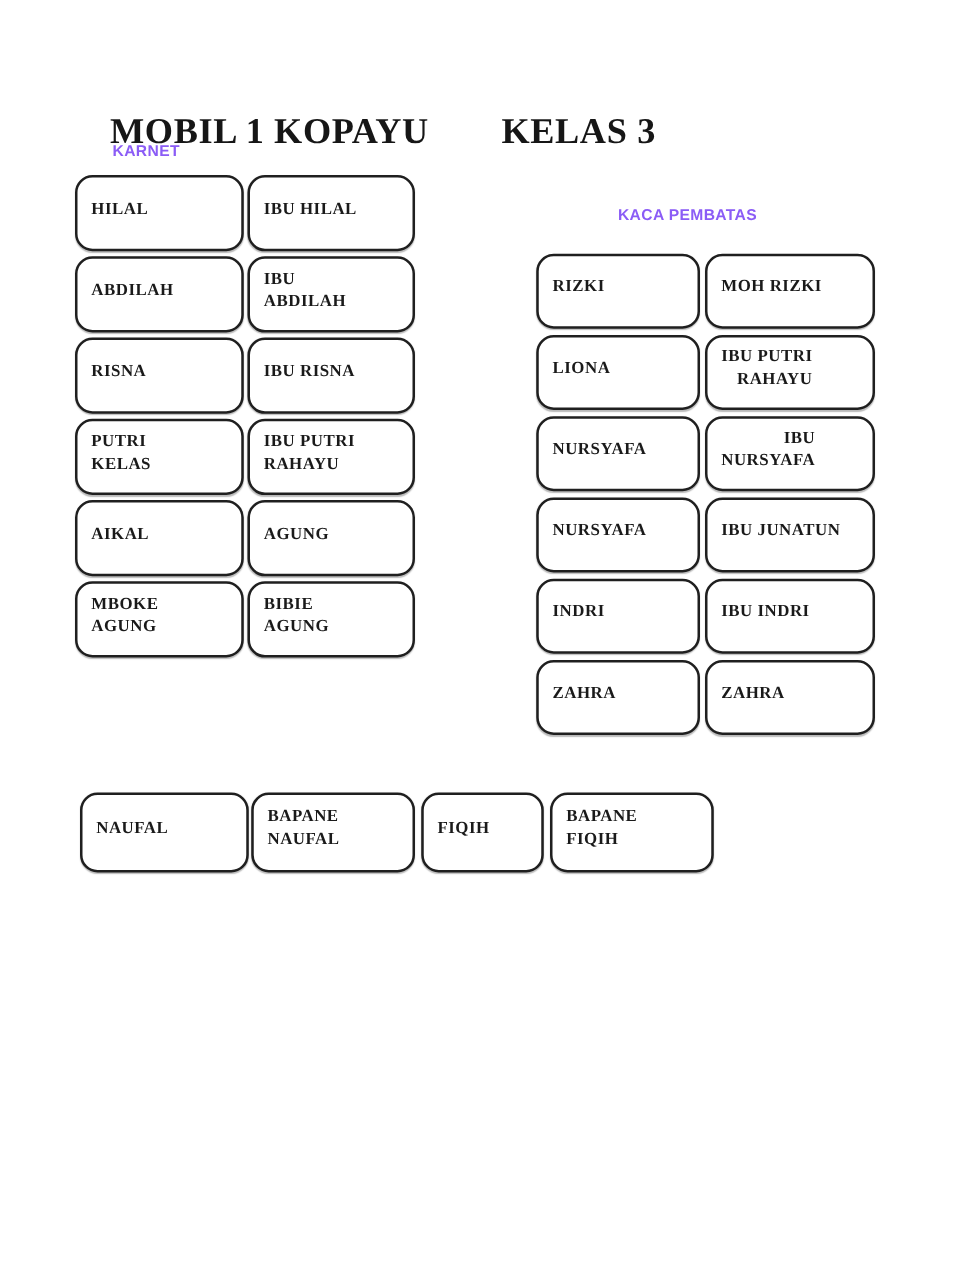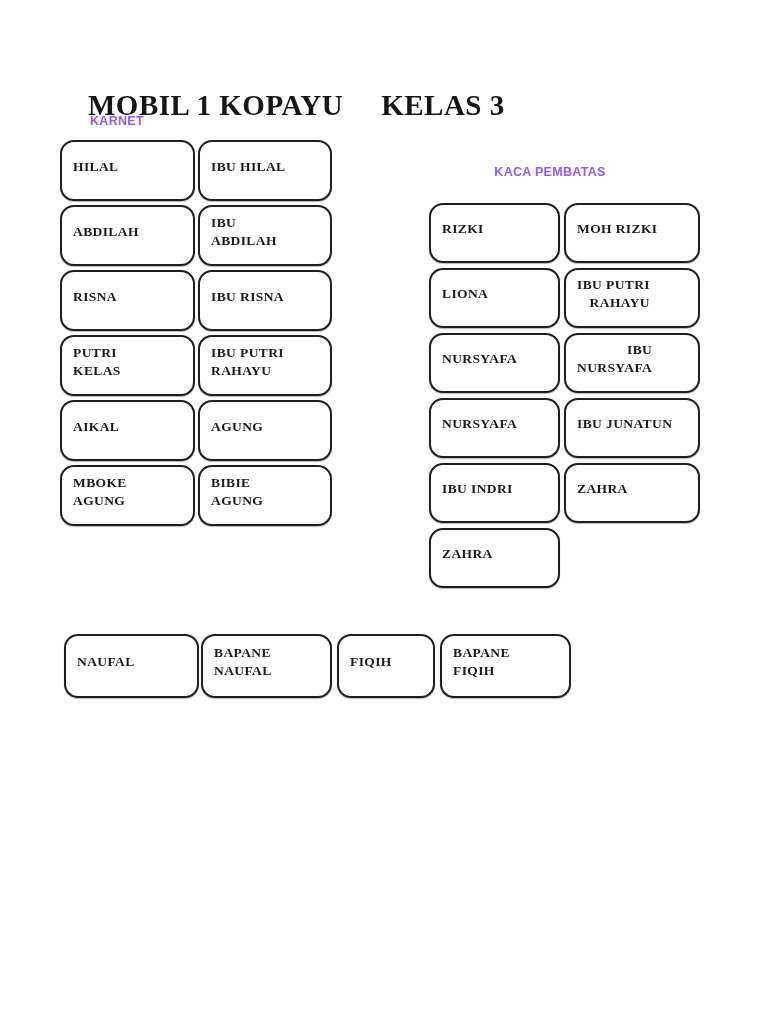--- a/index.html
+++ b/index.html
@@ -16,21 +16,21 @@
     left:88px;
     top:70px;
     font-family:"Liberation Serif", serif;
     font-weight:700;
     font-size:29px;
     letter-spacing:0.5px;
     color:#161616;
     white-space:nowrap;
   }
   .title .title-right{
-    margin-left:38px;
+    margin-left:58px;
   }
   .section-label{
     position:absolute;
     font-family:"Liberation Sans", sans-serif;
     font-weight:700;
     font-size:12.5px;
     letter-spacing:0.3px;
     color:#8b5cf6;
   }
   .label-karnet{
@@ -132,20 +132,21 @@
     <div class="box">RIZKI</div>
     <div class="box">MOH RIZKI</div>
     <div class="box">LIONA</div>
     <div class="box">IBU PUTRI
 RAHAYU</div>
     <div class="box">NURSYAFA</div>
     <div class="box">IBU
 NURSYAFA</div>
     <div class="box">NURSYAFA</div>
     <div class="box">IBU JUNATUN</div>
+    <div class="box">INDRI</div>
     <div class="box">IBU INDRI</div>
     <div class="box">ZAHRA</div>
     <div class="box">ZAHRA</div>
   </div>
 
   <div class="bottom-row">
     <div class="box">NAUFAL</div>
     <div class="box">BAPANE
 NAUFAL</div>
     <div class="box">FIQIH</div>

